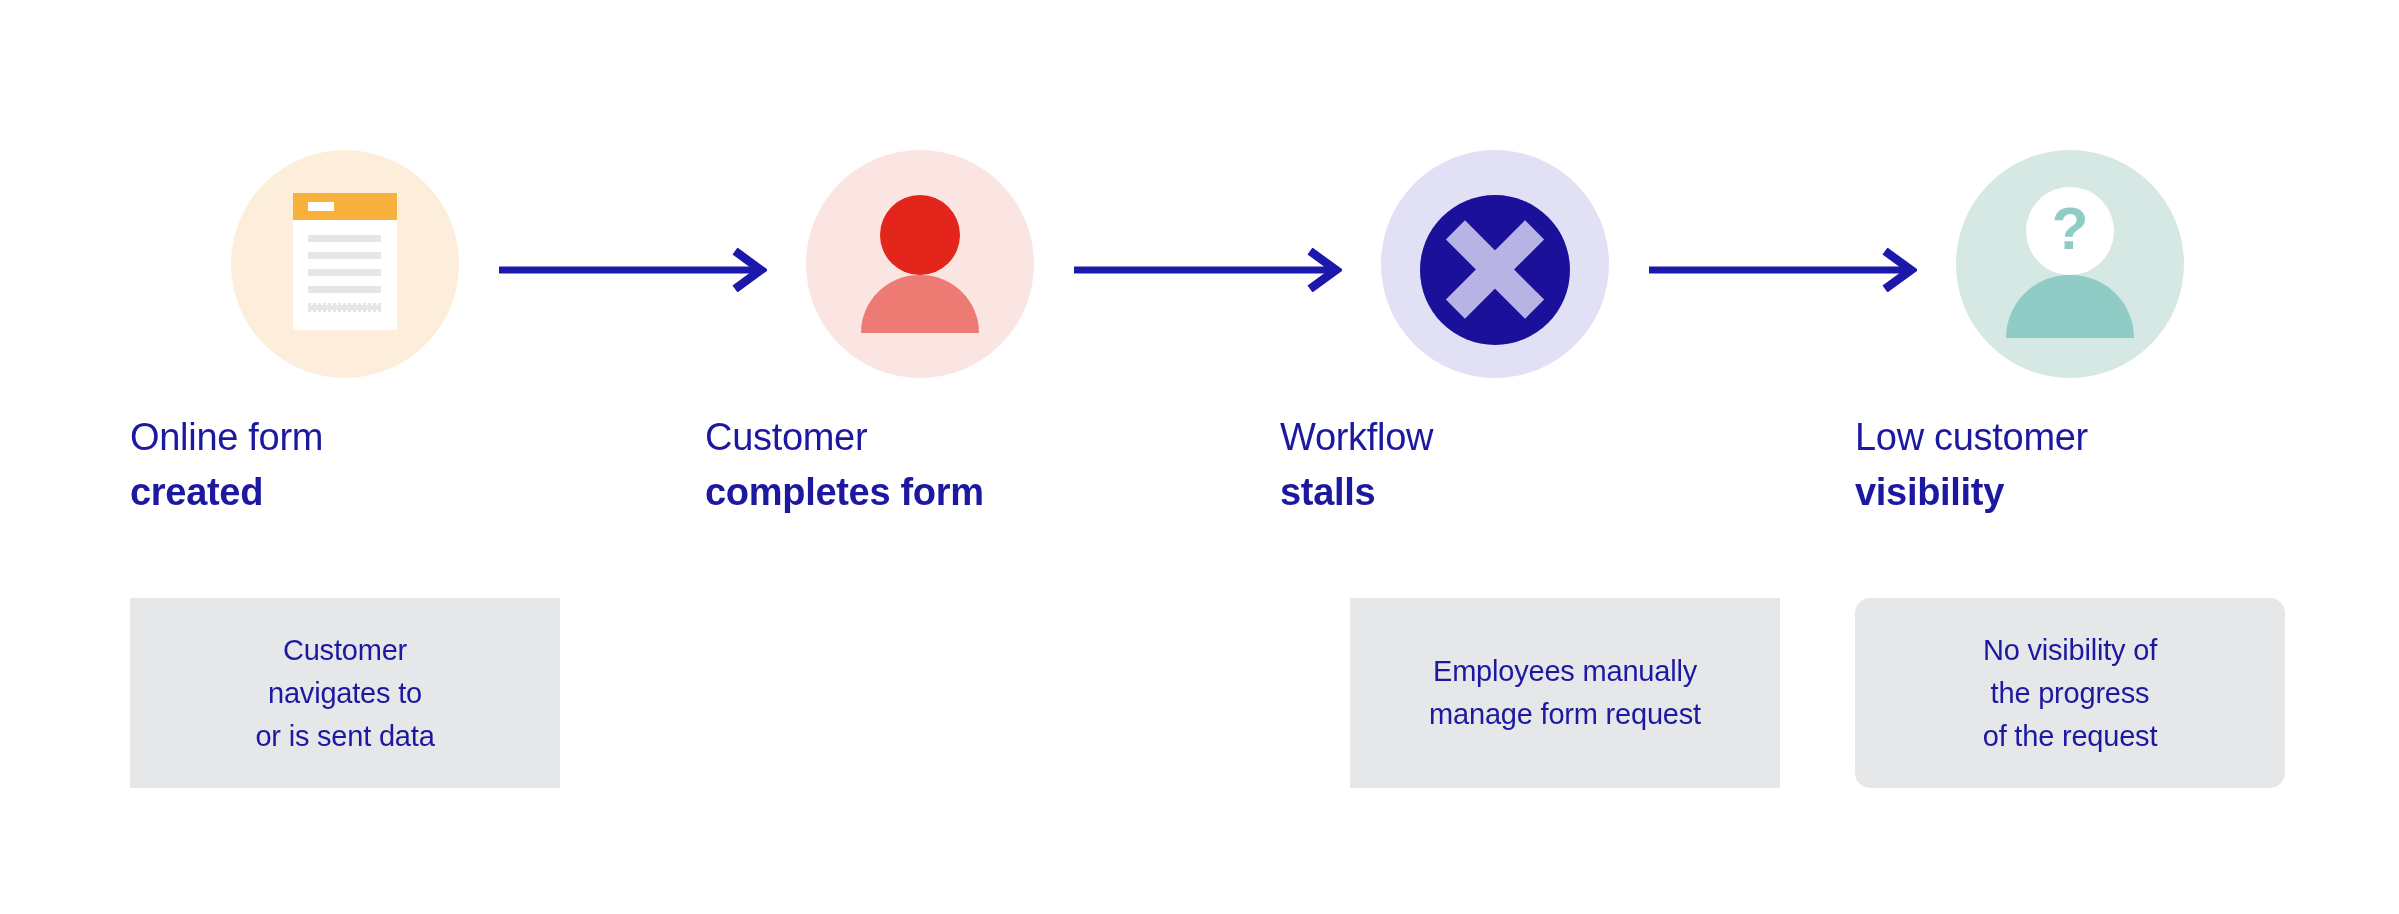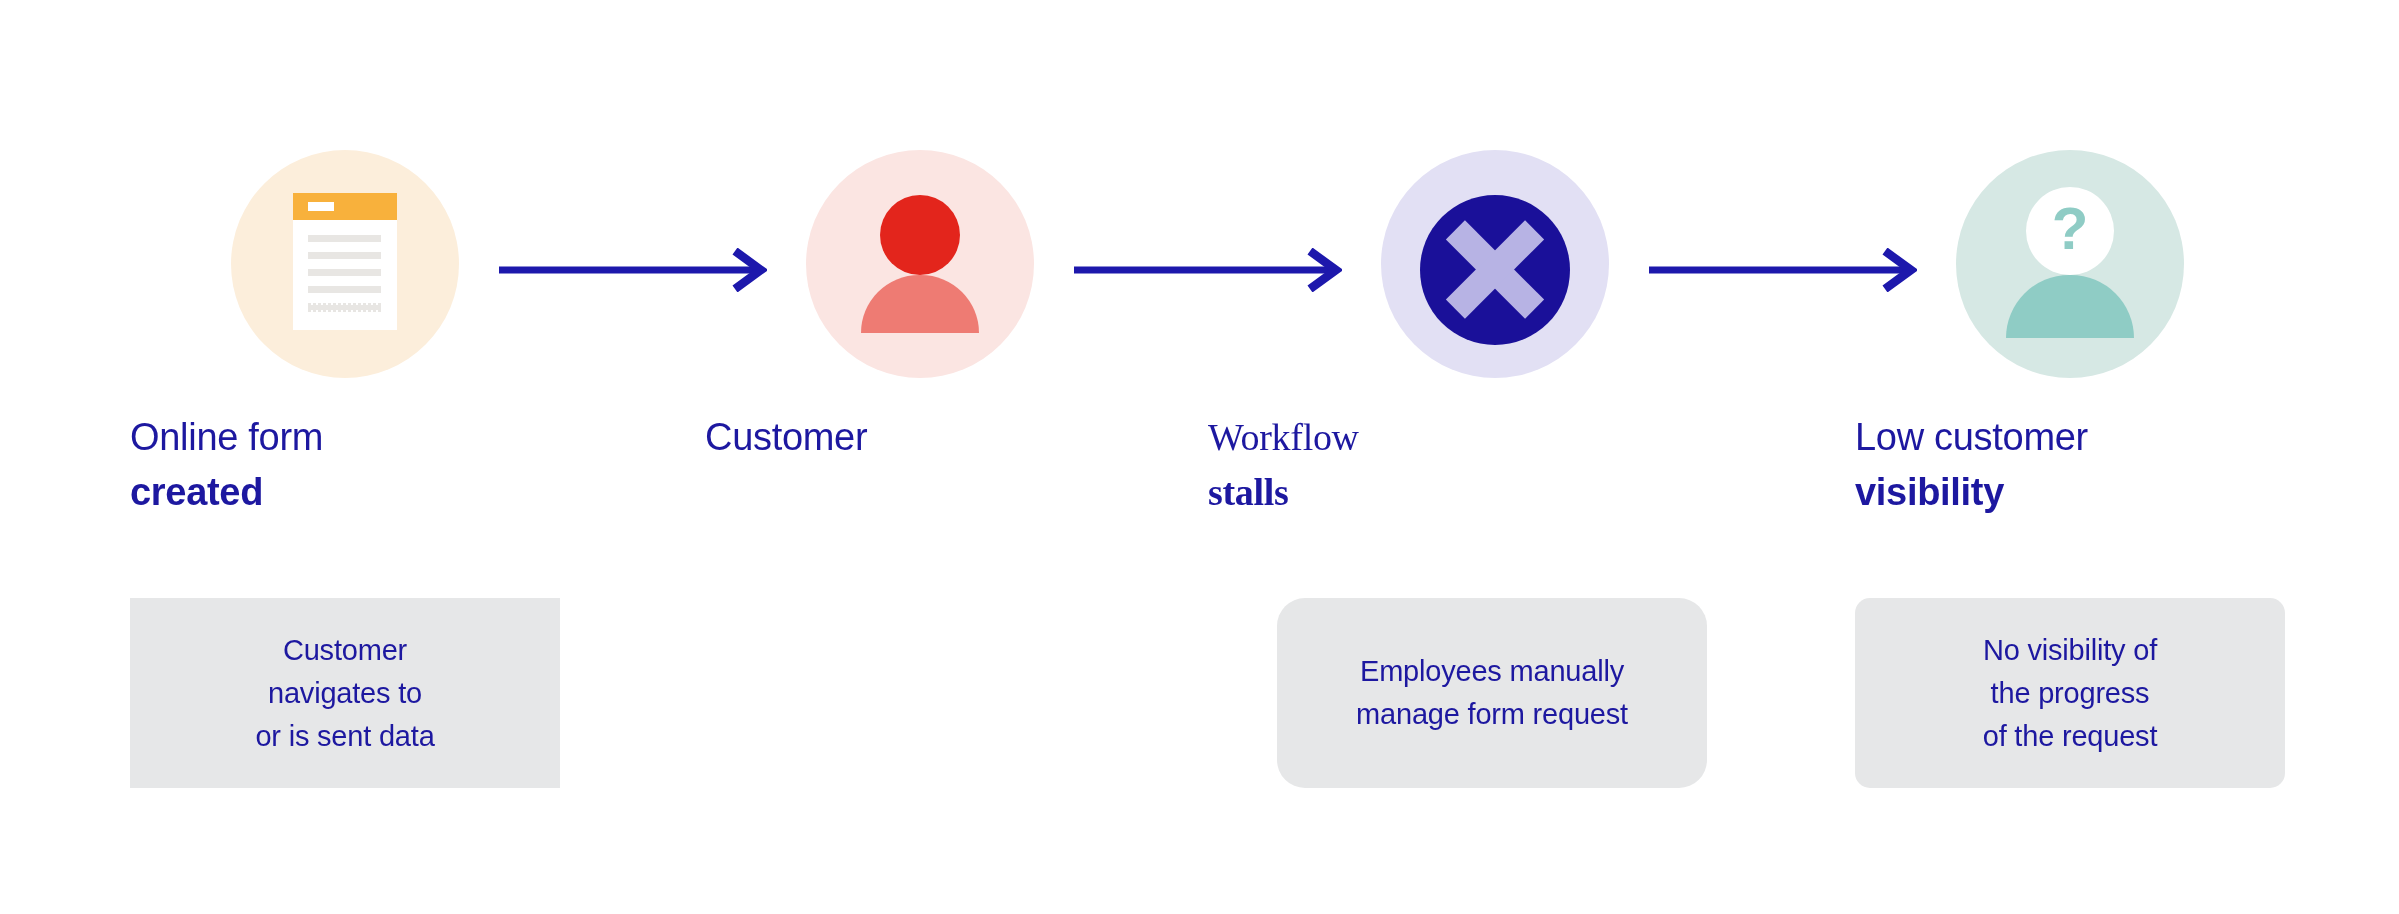--- a/index.html
+++ b/index.html
@@ -95,36 +95,36 @@
   .arrow line, .arrow polyline{stroke:var(--arrow-color);}
 
   
   .step-title{
     position:absolute;top:410px;width:430px;
     text-align:left;color:var(--navy-text);
     font-size:38px;line-height:55px;letter-spacing:-0.3px;
   }
   .t1{left:130px;}
   .t2{left:705px;}
-  .t3{left:1208px;font-family:Liberation Serif, serif;}
+  .t3{left:1280px;}
   .t4{left:1855px;}
   .step-title .bold{font-weight:700;}
 
   
   .desc-box{
     position:absolute;top:598px;width:430px;height:190px;
     background:var(--box-bg);
     display:flex;flex-direction:column;align-items:center;justify-content:center;
     color:var(--navy-text);
     font-size:29px;line-height:43px;letter-spacing:-0.2px;
     text-align:center;
   }
   .b1{left:130px;}
   .b2{left:705px;}
-  .b3{left:1277px;border-radius:28px;}
+  .b3{left:1350px;}
   .b4{left:1855px;border-radius:15px;}
 </style>
 </head>
 <body>
 
 <div class="stage">
 
   <div class="icon-circle c1">
     <div class="doc">
       <div class="doc-header">
@@ -171,20 +171,21 @@
       <span class="q-mark">?</span>
     </div>
   </div>
 
   <div class="step-title t1">
     <div>Online form</div>
     <div class="bold">created</div>
   </div>
   <div class="step-title t2">
     <div>Customer</div>
+    <div class="bold">completes form</div>
   </div>
   <div class="step-title t3">
     <div>Workflow</div>
     <div class="bold">stalls</div>
   </div>
   <div class="step-title t4">
     <div>Low customer</div>
     <div class="bold">visibility</div>
   </div>
 

